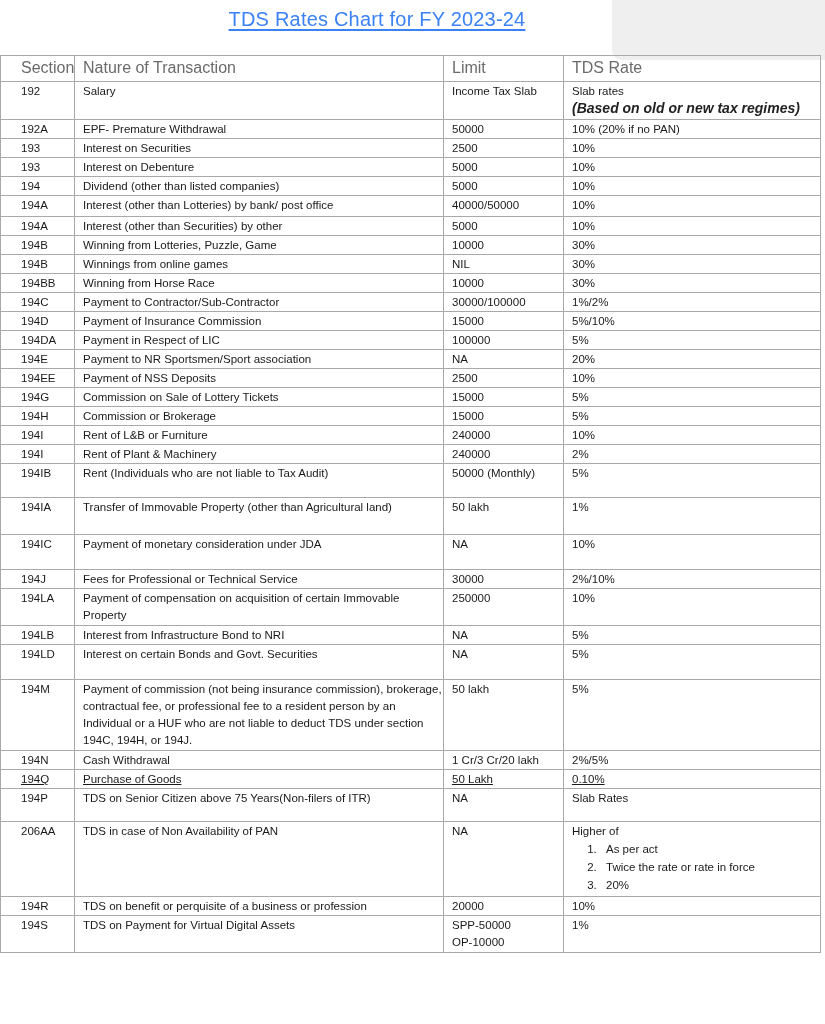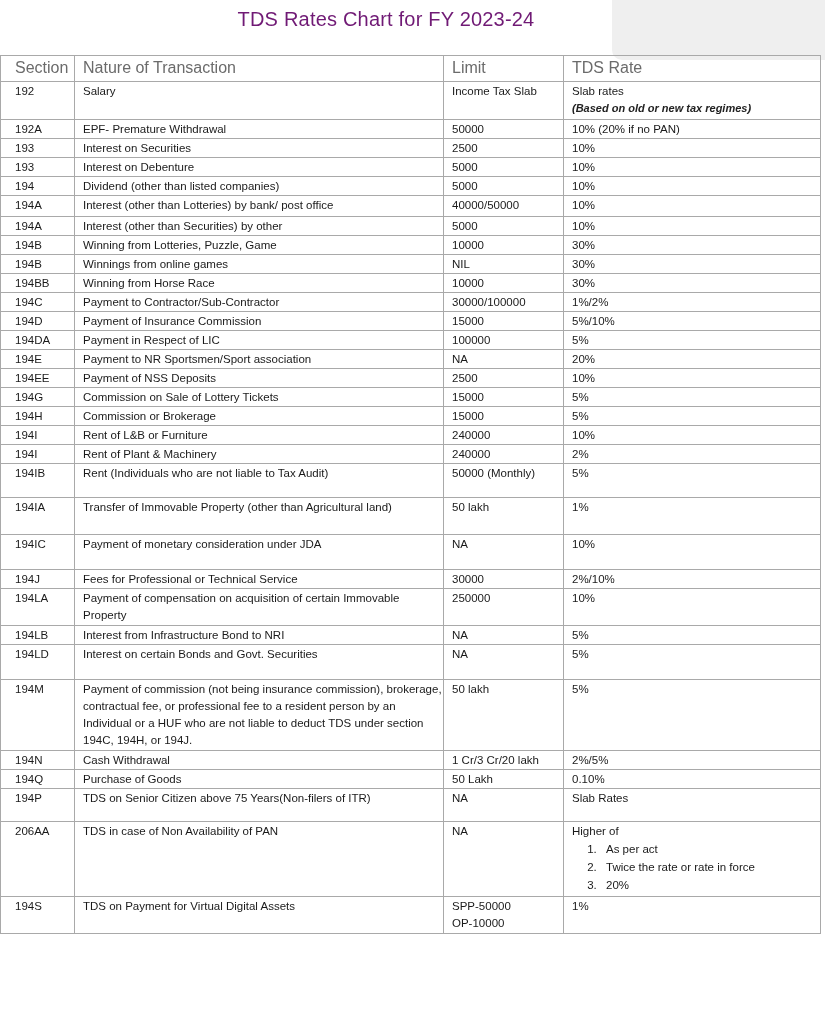--- a/index.html
+++ b/index.html
@@ -1,40 +1,40 @@
 <!DOCTYPE html>
 <html><head>
 <meta charset="utf-8">
 <style>
   html, body { margin: 0; padding: 0; background: #ffffff; }
   body { width: 825px; height: 1024px; position: relative; overflow: hidden; font-family: "Liberation Sans", sans-serif; color: #1a1a1a; }
   .title {
-    position: absolute; left: 15px; top: 8px; width: 742px; text-align: center;
-    font-size: 20px; color: #701a75; text-decoration-thickness: 2px; text-underline-offset: 3px;
+    position: absolute; left: 6px; top: 8px; width: 742px; text-align: center;
+    font-size: 20px; color: #3b82f6; text-decoration: underline; text-decoration-thickness: 2px; text-underline-offset: 3px;
     letter-spacing: 0.2px;
   }
   .redact {
     position: absolute; left: 612px; top: 0; width: 213px; height: 60px; background: #efefef;
     border-bottom-left-radius: 10px;
   }
   table.tds {
     position: absolute; left: 0; top: 55px; width: 820px;
     border-collapse: collapse; table-layout: fixed; font-size: 11.5px;
   }
   table.tds col.c1 { width: 74px; }
   table.tds col.c2 { width: 369px; }
   table.tds col.c3 { width: 120px; }
   table.tds col.c4 { width: 257px; }
   table.tds th, table.tds td {
     border: 1px solid #a9a9a9; vertical-align: top; padding: 1px 0 0 8px; line-height: 17px;
     text-align: left; overflow: hidden;
   }
-  table.tds td:first-child, table.tds th:first-child { padding-left: 14px; border-left: 1px solid #a9a9a9; }
+  table.tds td:first-child, table.tds th:first-child { padding-left: 20px; border-left: 1px solid #a9a9a9; }
   table.tds th { font-weight: normal; font-size: 16px; color: #6b6b6b; height: 24px; line-height: 22px; padding-top: 1px; }
-  .note { font-style: italic; font-weight: bold; color: #222; font-size: 11px; }
+  .note { font-style: italic; font-weight: bold; color: #222; font-size: 14px; }
   ol.rate-list { margin: 0; padding-left: 28px; }
   ol.rate-list li { padding-left: 6px; line-height: 18px; }
 </style>
 </head>
 <body>
 
 <div class="title">TDS Rates Chart for FY 2023-24</div>
 <div class="redact"></div>
 
 <table class="tds">
@@ -214,21 +214,21 @@
         <td><span>Payment of commission (not being insurance commission), brokerage, contractual fee, or professional fee to a resident person by an Individual or a HUF who are not liable to deduct TDS under section 194C, 194H, or 194J.</span></td>
         <td><span>50 lakh</span></td>
         <td><span>5%</span></td>
       </tr>
       <tr style="height: 18px;">
         <td><span>194N</span></td>
         <td><span>Cash Withdrawal</span></td>
         <td><span>1 Cr/3 Cr/20 lakh</span></td>
         <td><span>2%/5%</span></td>
       </tr>
-      <tr style="height: 18px;">
+      <tr style="height: 18px; text-decoration: underline;">
         <td><span>194Q</span></td>
         <td><span>Purchase of Goods</span></td>
         <td><span>50 Lakh</span></td>
         <td><span>0.10%</span></td>
       </tr>
       <tr style="height: 33px;">
         <td><span>194P</span></td>
         <td><span>TDS on Senior Citizen above 75 Years(Non-filers of ITR)</span></td>
         <td><span>NA</span></td>
         <td><span>Slab Rates</span></td>
@@ -236,20 +236,26 @@
       <tr style="height: 75px;">
         <td><span>206AA</span></td>
         <td><span>TDS in case of Non Availability of PAN</span></td>
         <td><span>NA</span></td>
         <td><span>Higher of</span><ol class="rate-list">
             <li>As per act</li>
             <li>Twice the rate or rate in force</li>
             <li>20%</li>
           </ol></td>
       </tr>
+      <tr style="height: 19px;">
+        <td><span>194R</span></td>
+        <td><span>TDS on benefit or perquisite of a business or profession</span></td>
+        <td><span>20000</span></td>
+        <td><span>10%</span></td>
+      </tr>
       <tr style="height: 37px;">
         <td><span>194S</span></td>
         <td><span>TDS on Payment for Virtual Digital Assets</span></td>
         <td><span>SPP-50000</span><br><span>OP-10000</span></td>
         <td><span>1%</span></td>
       </tr>
     </tbody>
 </table>
 
 </body></html>

